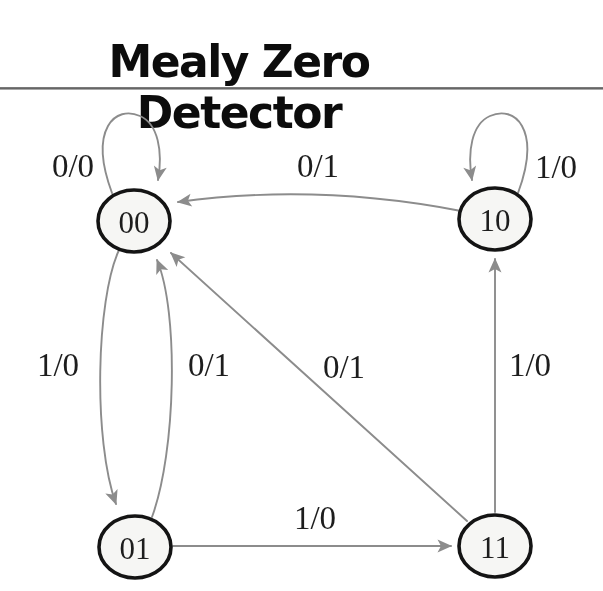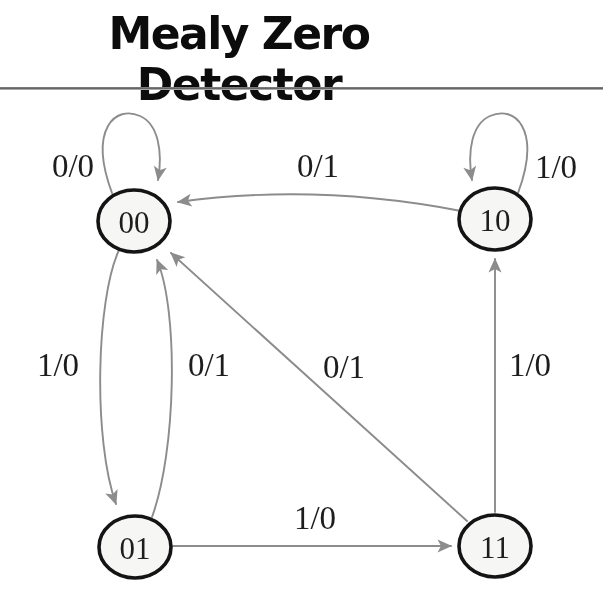--- a/index.html
+++ b/index.html
@@ -5,21 +5,21 @@
   html,body{margin:0;padding:0;background:#ffffff;}
   .page{
     position:relative;
     width:603px;height:591px;
     background:#ffffff;
     overflow:hidden;
     font-family:"Liberation Sans",sans-serif;
   }
   .page-title{
     position:absolute;
-    top:8px;left:0;width:478px;
+    top:36px;left:0;width:478px;
     margin:0;
     text-align:center;
     font-family:"DejaVu Sans","Liberation Sans",sans-serif;
     font-weight:bold;
     font-size:44px;
     letter-spacing:-1.5px;
     color:#0c0c0c;
   }
   .title-divider{
     position:absolute;

